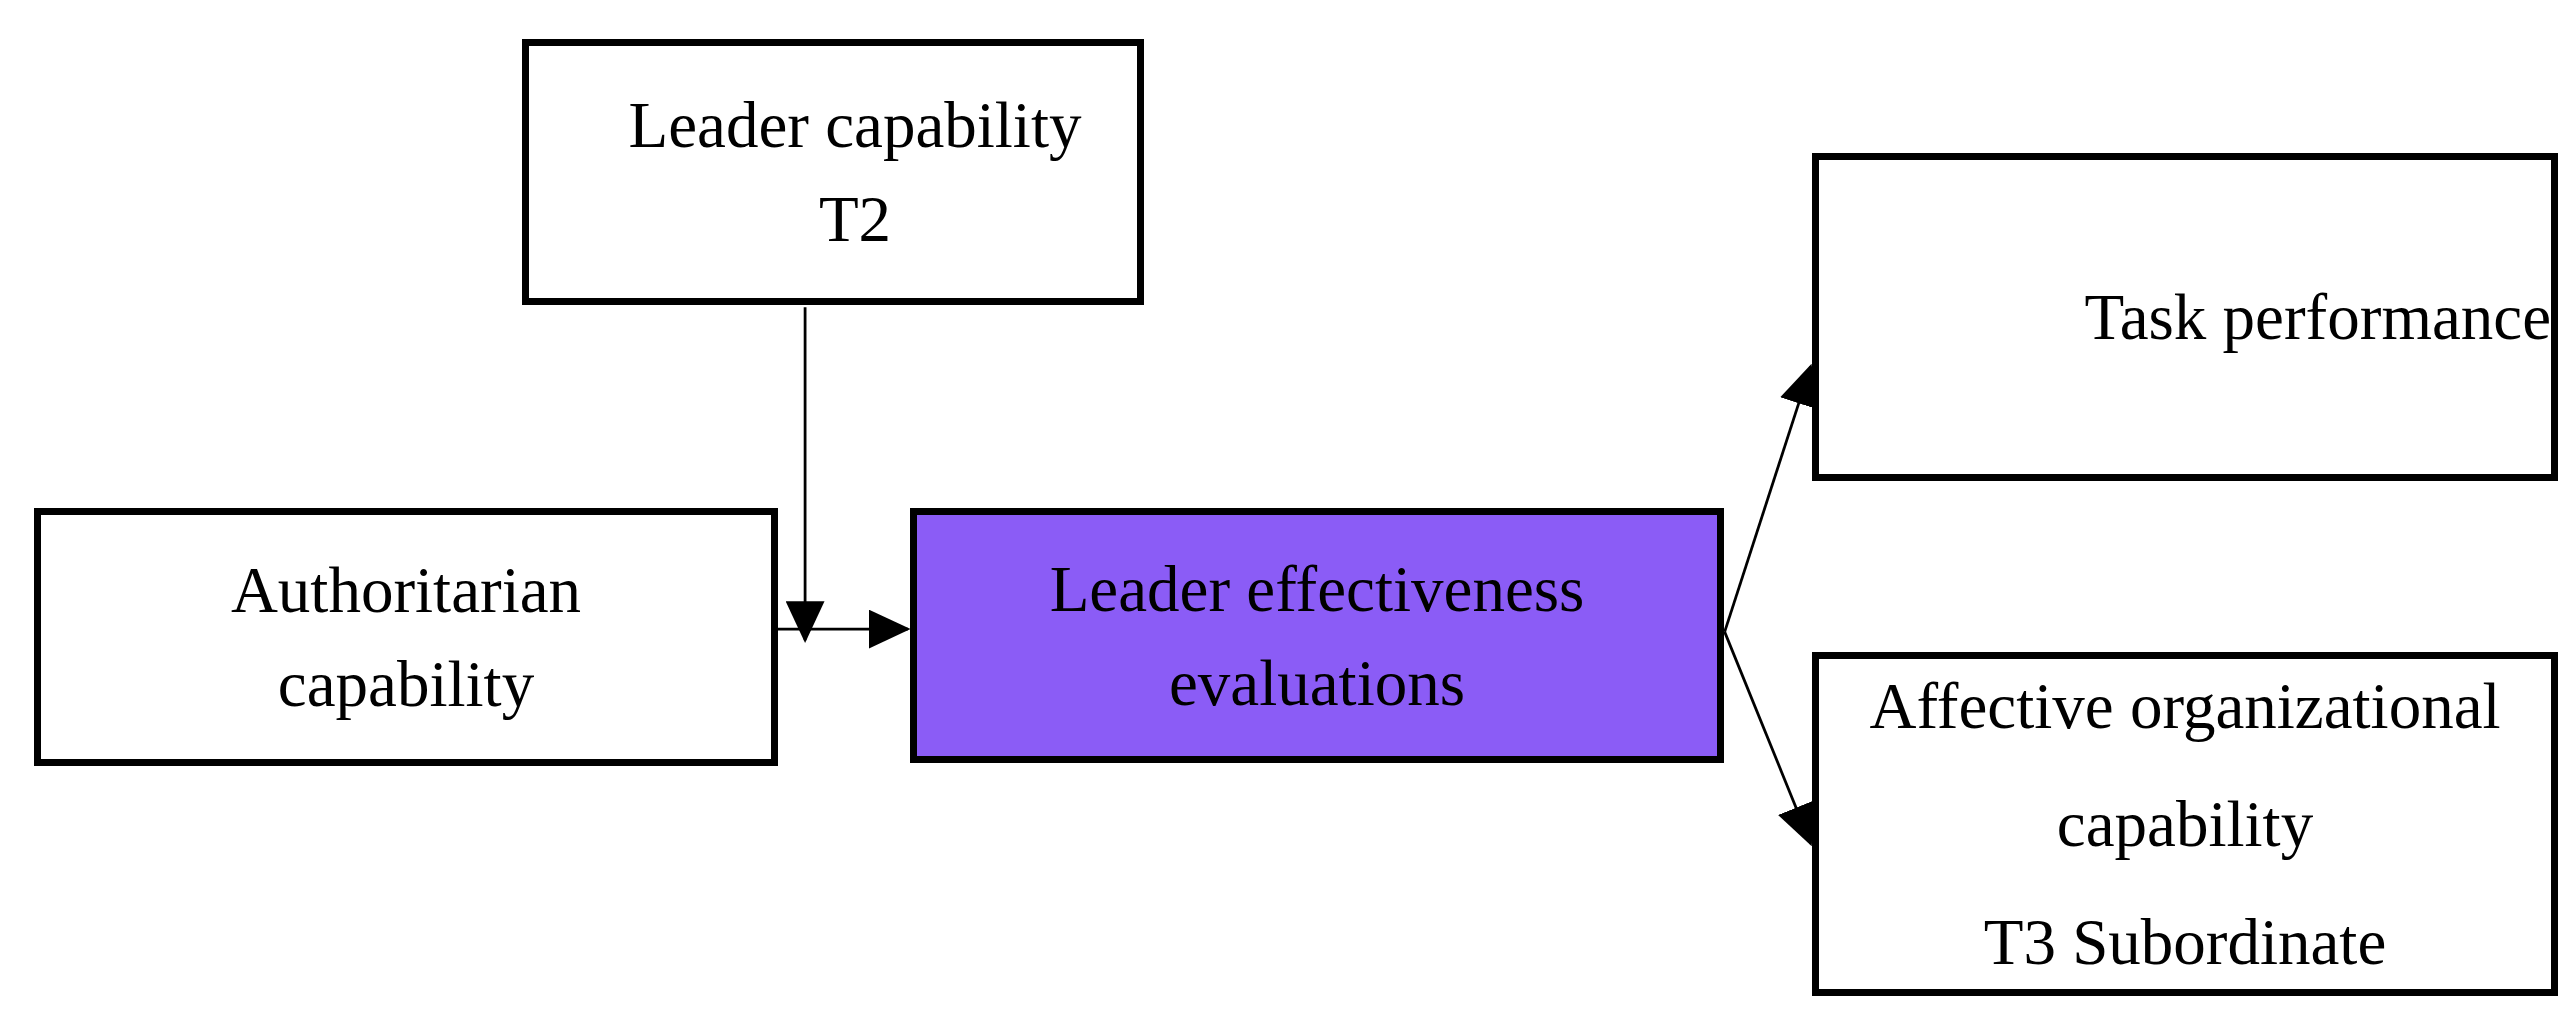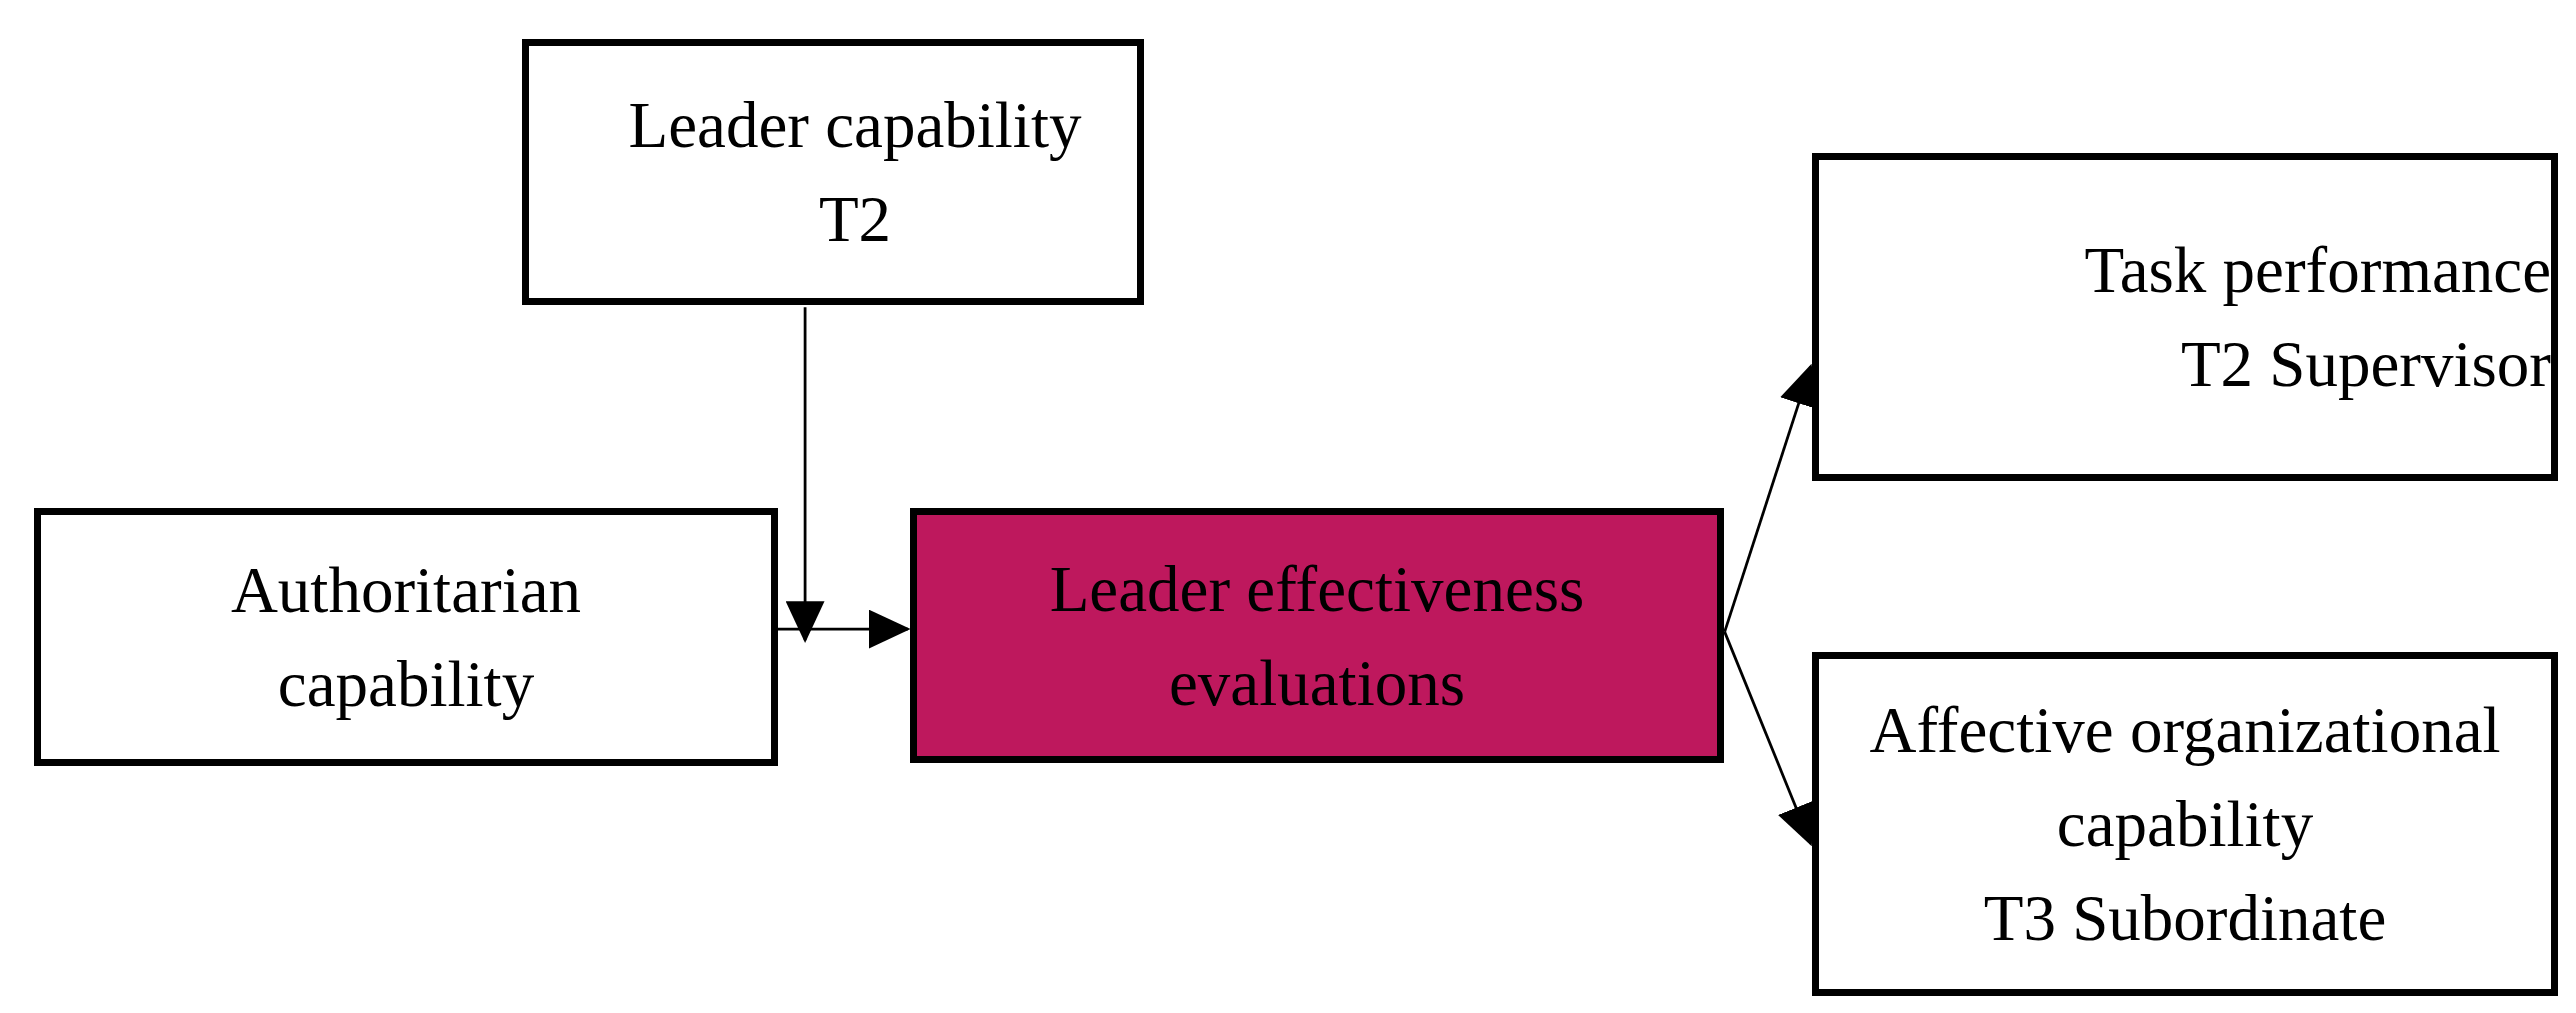--- a/index.html
+++ b/index.html
@@ -37,21 +37,21 @@
     font-size: 65px;
     line-height: 94px;
   }
   .box .tline {
     white-space: nowrap;
   }
   .b1 { left: 522px;  top: 39px;  width: 622px; height: 266px; padding-left: 44px; }
   .b2 { left: 34px;   top: 508px; width: 744px; height: 258px; }
   .b3 { left: 910px;  top: 508px; width: 814px; height: 255px; }
   .b4 { left: 1812px; top: 153px; width: 746px; height: 328px; }
-  .b5 { left: 1812px; top: 652px; width: 746px; height: 344px; }
+  .b5 { left: 1812px; top: 652px; width: 746px; height: 344px; gap: 24px; }
 </style>
 </head>
 <body>
 
 <div class="canvas" style="background: rgb(255, 255, 255);">
 
   <svg class="arrows" viewBox="0 0 2784 1095" xmlns="http://www.w3.org/2000/svg">
     <defs>
       <marker id="ah" viewBox="0 0 15 14" refX="14" refY="7" markerWidth="15" markerHeight="14" orient="auto-start-reverse">
         <path d="M0,0 L15,7 L0,14 Z" fill="#000000"></path>
@@ -66,28 +66,27 @@
   <div class="box b1" style="border-color: rgb(0, 0, 0); color: rgb(0, 0, 0); background: rgb(255, 255, 255);">
     <div class="tline">Leader capability</div>
     <div class="tline">T2</div>
   </div>
 
   <div class="box b2" style="border-color: rgb(0, 0, 0); color: rgb(0, 0, 0); background: rgb(255, 255, 255);">
     <div class="tline">Authoritarian</div>
     <div class="tline">capability</div>
   </div>
 
-  <div class="box b3" style="border-color: rgb(0, 0, 0); color: rgb(0, 0, 0); background: #be185d;">
+  <div class="box b3" style="border-color: rgb(0, 0, 0); color: rgb(0, 0, 0); background: #8b5cf6;">
     <div class="tline">Leader effectiveness</div>
     <div class="tline">evaluations</div>
   </div>
 
   <div class="box b4" style="border-color: rgb(0, 0, 0); color: rgb(0, 0, 0); background: rgb(255, 255, 255); align-items: flex-end;">
     <div class="tline">Task performance</div>
-    <div class="tline">T2 Supervisor</div>
   </div>
 
   <div class="box b5" style="border-color: rgb(0, 0, 0); color: rgb(0, 0, 0); background: rgb(255, 255, 255);">
     <div class="tline">Affective organizational</div>
     <div class="tline">capability</div>
     <div class="tline">T3 Subordinate</div>
   </div>
 
 </div>
 

